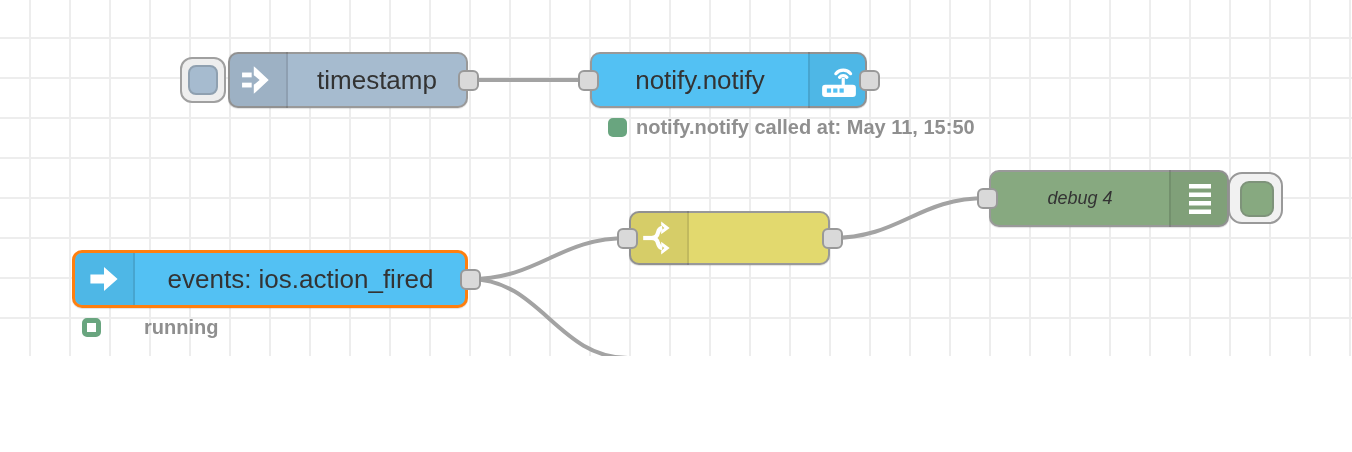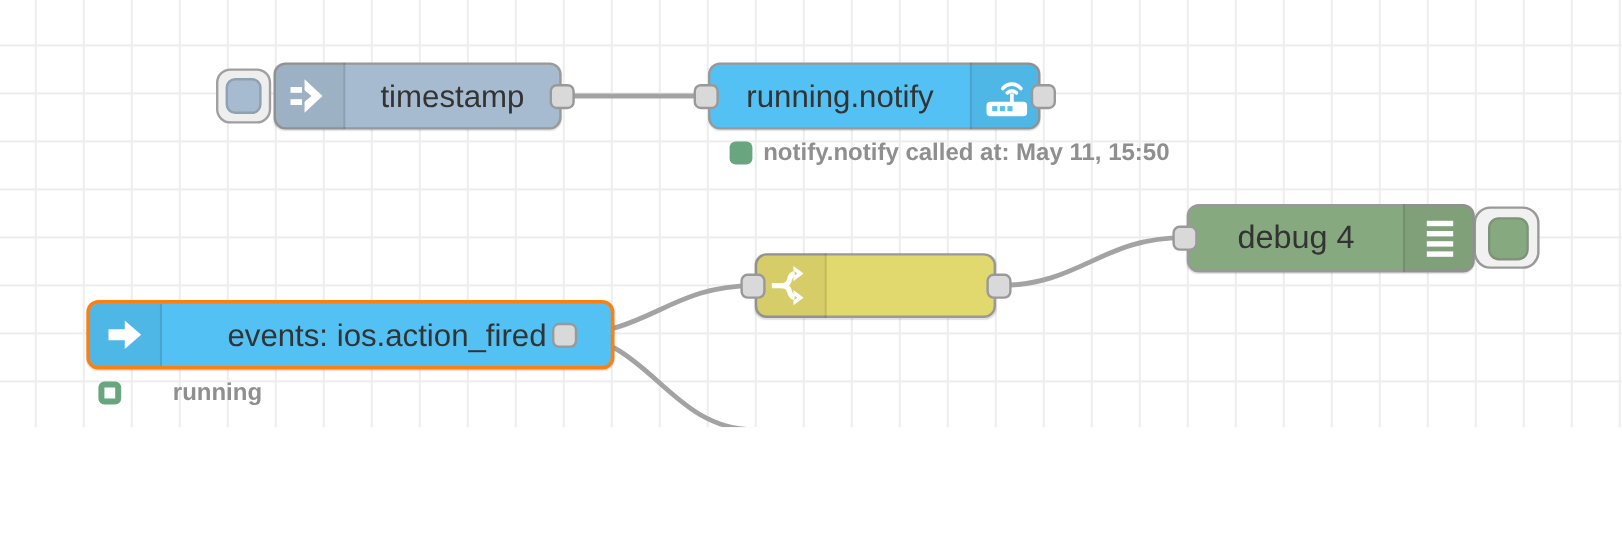--- a/index.html
+++ b/index.html
@@ -23,21 +23,21 @@
   .icon-region{
     position:absolute;top:0;bottom:0;width:58px;background:rgba(0,0,0,0.05);
     display:flex;align-items:center;justify-content:center;
   }
   .icon-region.left{left:0;border-right:2px solid rgba(0,0,0,0.10);border-radius:8px 0 0 8px;}
   .icon-region.right{right:0;border-left:2px solid rgba(0,0,0,0.10);border-radius:0 8px 8px 0;}
   .label{
     position:absolute;top:0;bottom:0;display:flex;align-items:center;justify-content:center;
     font-size:26px;color:#333;white-space:nowrap;
   }
-  .label.italic{font-size:27px;}
+  .label.italic{font-style:italic;font-size:18px;}
   .port{
     position:absolute;width:21px;height:21px;border-radius:6px;background:#d9d9d9;
     border:2.5px solid #999;box-sizing:border-box;z-index:3;
   }
   .inject-btn{
     position:absolute;left:-48px;top:5px;width:46px;height:46px;border-radius:12px;
     background:#eeeeee;border:2px solid #a0a0a0;box-sizing:border-box;padding:0;cursor:pointer;
   }
   .inject-btn .inner{
     position:absolute;left:6px;top:6px;width:30px;height:30px;border-radius:8px;
@@ -98,30 +98,30 @@
       <svg width="38" height="36" viewBox="0 0 36 34">
         <path d="M15 11 A 9 9 0 0 1 29 11" stroke="#fff" stroke-width="3" fill="none" stroke-linecap="round"></path>
         <path d="M18.5 14.5 A 4.6 4.6 0 0 1 25.5 14.5" stroke="#fff" stroke-width="3" fill="none" stroke-linecap="round"></path>
         <rect x="20.5" y="15" width="3" height="8" fill="#fff"></rect>
         <rect x="2" y="21.5" width="32" height="11.5" rx="3" fill="#fff"></rect>
         <rect x="6.5" y="25" width="4" height="4" fill="#53c1f3"></rect>
         <rect x="12.5" y="25" width="4" height="4" fill="#53c1f3"></rect>
         <rect x="18.5" y="25" width="4" height="4" fill="#53c1f3"></rect>
       </svg>
     </div>
-    <span class="label" style="left:0;right:57px;">running.notify</span>
+    <span class="label" style="left:0;right:57px;">notify.notify</span>
     <div class="port" style="left:-12.5px;top:17.5px;"></div>
     <div class="port" style="left:268.5px;top:17.5px;"></div>
     <div class="status" style="left:18px;top:64px;">
       <span class="status-dot"></span>
       <span class="text">notify.notify called at: May 11, 15:50</span>
     </div>
   </div>
 
-  <div class="node" style="left:72px;top:250px;width:396px;height:58px;padding-left:44px;">
+  <div class="node" style="left:72px;top:250px;width:396px;height:58px;">
     <div class="body fill-blue selected"></div>
     <div class="icon-region left" style="left:3px;top:3px;bottom:3px;border-radius:8px 0 0 8px;">
       <svg width="34" height="34" viewBox="0 0 30 30">
         <path d="M3 11 L15 11 L15 4.5 L27 15 L15 25.5 L15 19 L3 19 Z" fill="#fff"></path>
       </svg>
     </div>
     <span class="label" style="left:61px;right:0;">events: ios.action_fired</span>
     <div class="port" style="left:387.5px;top:18.5px;"></div>
     <div class="status" style="left:10px;top:66px;gap:43px;">
       <span class="status-ring"></span>

